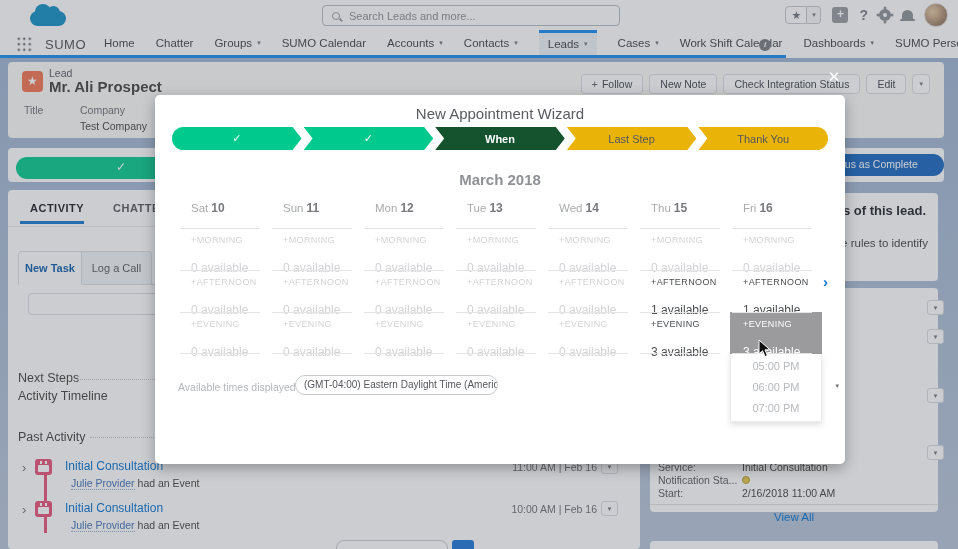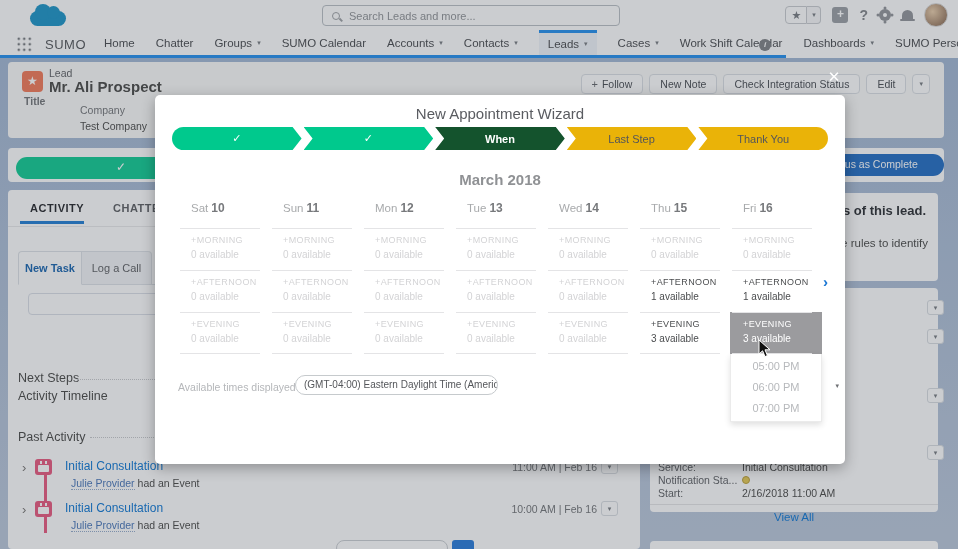--- a/index.html
+++ b/index.html
@@ -120,21 +120,21 @@
   .m-month { position:absolute; left:0; top:76px; width:100%; text-align:center; font-size:15px; font-weight:bold; color:#8f9194; }
   .day-row { position:absolute; left:23px; top:106px; width:644px; display:flex; }
   .day-col { width:92px; padding-left:13px; font-size:11.5px; color:#a8aaac; }
   .day-num { font-size:12px; font-weight:bold; color:#77797c; margin-left:3px; }
   .slot-rows { position:absolute; left:23px; top:133px; width:644px; }
   .slot-row { display:flex; height:42px; }
   .slot-cell { position:relative; width:92px; padding:7px 4px 0 13px; }
   .slot-cell::before { content:""; position:absolute; top:0; left:2px; right:10px; height:1px; background:#e4e4e6; }
   .slot-row.row2 .slot-cell::after { content:""; position:absolute; bottom:0; left:2px; right:10px; height:1px; background:#e4e4e6; }
   .slot-label { font-size:9px; letter-spacing:.4px; }
-  .slot-count { font-size:10px; margin-top:4px; }
+  .slot-count { font-size:12px; margin-top:16px; }
   .slot-cell.disabled { color:#d3d3d5; }
   .slot-cell.available { color:#4b4d4f; }
   .slot-cell.selected { background:#9b9b9e; color:#fff; }
   .next-week { position:absolute; left:668px; top:178px; font-size:15px; font-weight:bold; color:#1b77d4; }
   .time-dd { position:absolute; left:575px; top:259px; width:92px; height:68px; background:#fff; border:1px solid #ebebeb; border-top:none; box-shadow:0 3px 6px rgba(0,0,0,.12); padding-top:2px; }
   .time-item { height:21px; line-height:21px; text-align:center; font-size:11px; color:#b7b9bc; }
   .tz-label { position:absolute; left:23px; top:286px; font-size:10.5px; color:#b5b7ba; }
   .tz-select { position:absolute; left:140px; top:280px; width:203px; height:20px; border:1px solid #c6cacd; border-radius:10px; background:#fff; padding:0 16px 0 8px; line-height:18px; font-size:10px; color:#54565a; white-space:nowrap; overflow:hidden; }
   .tz-caret { position:absolute; right:6px; top:287px; font-size:7px; color:#6e7073; }
   .m-footer { position:absolute; left:0; top:337px; width:690px; height:32px; background:#f3f3f4; border-top:1px solid #e3e3e4; border-radius:0 0 5px 5px; display:flex; justify-content:flex-end; align-items:center; gap:6px; padding-right:17px; }
@@ -230,21 +230,21 @@
         <button class="lead-btn">
           <span>Check Integration Status</span>
         </button>
         <button class="lead-btn">
           <span>Edit</span>
         </button>
         <button class="lead-btn caret-only">
           <span class="nav-caret">▾</span>
         </button>
       </div>
-    <span class="fld-lbl" style="left:16px; top:33px;font-weight:bold;">Title</span>
+    <span class="fld-lbl" style="left:16px; top:42px;">Title</span>
     <span class="fld-lbl" style="left:72px; top:42px;">Company</span>
     <span class="fld-val" style="left:72px; top:58px;">Test Company</span>
   </div>
 
   <div class="card status-strip">
     <span class="green-pill">✓</span>
     <span class="blue-pill">Status as Complete</span>
   </div>
 
   <div class="card activity-card">

